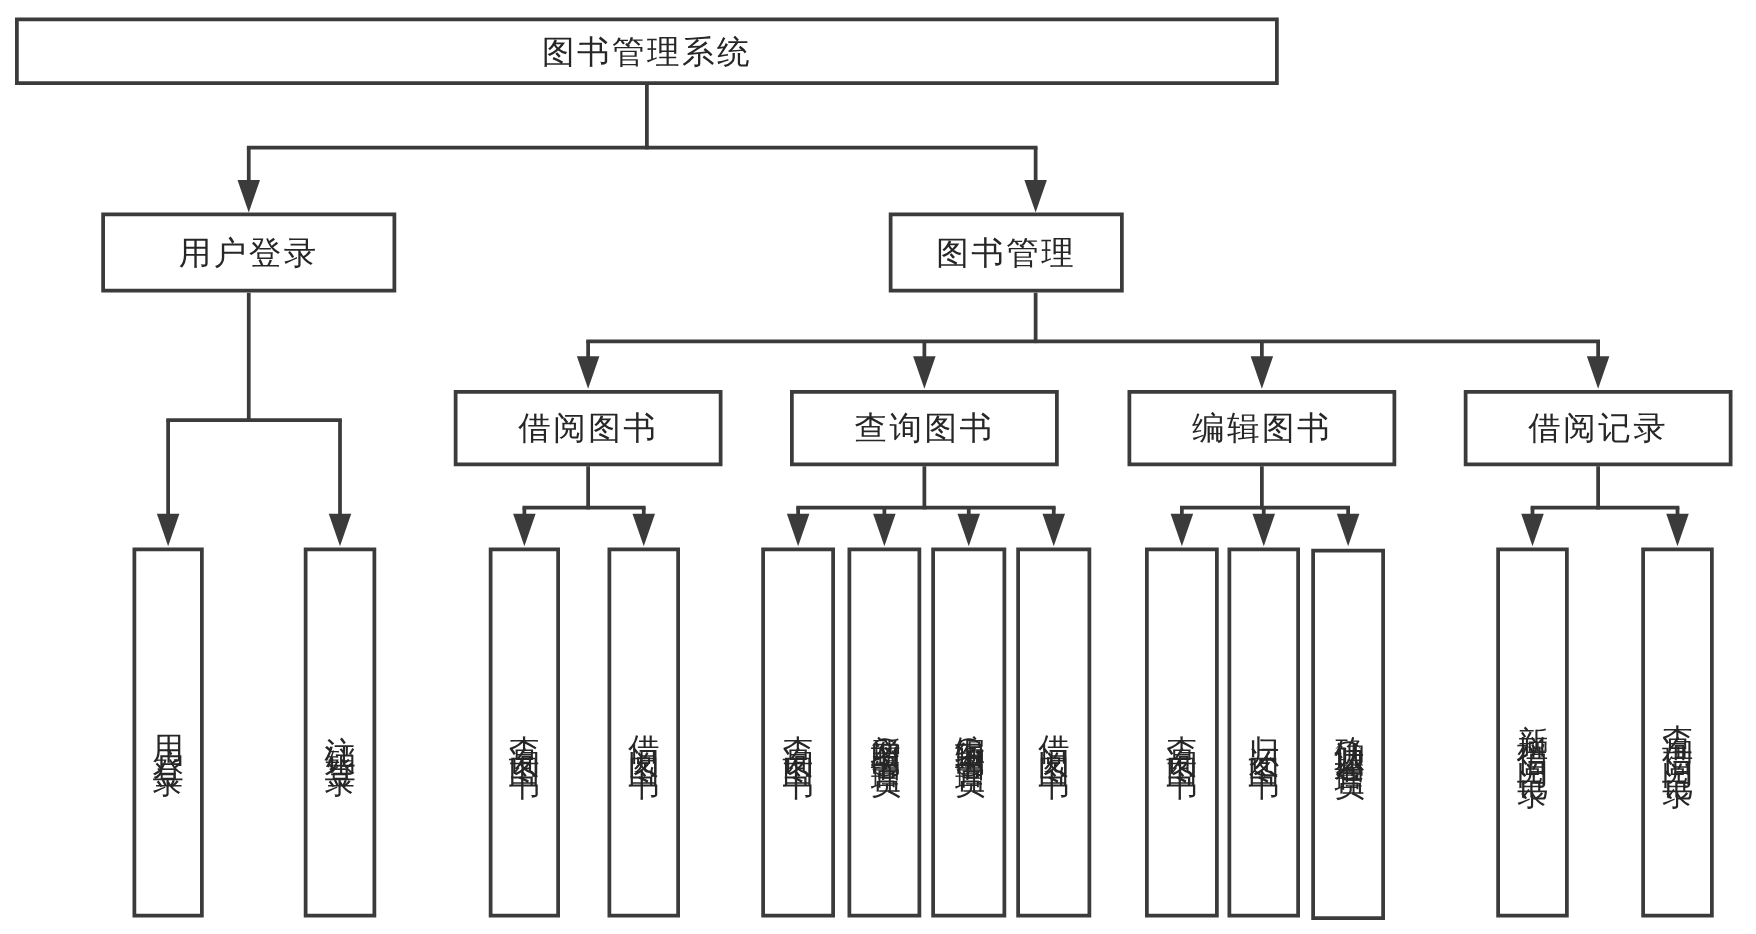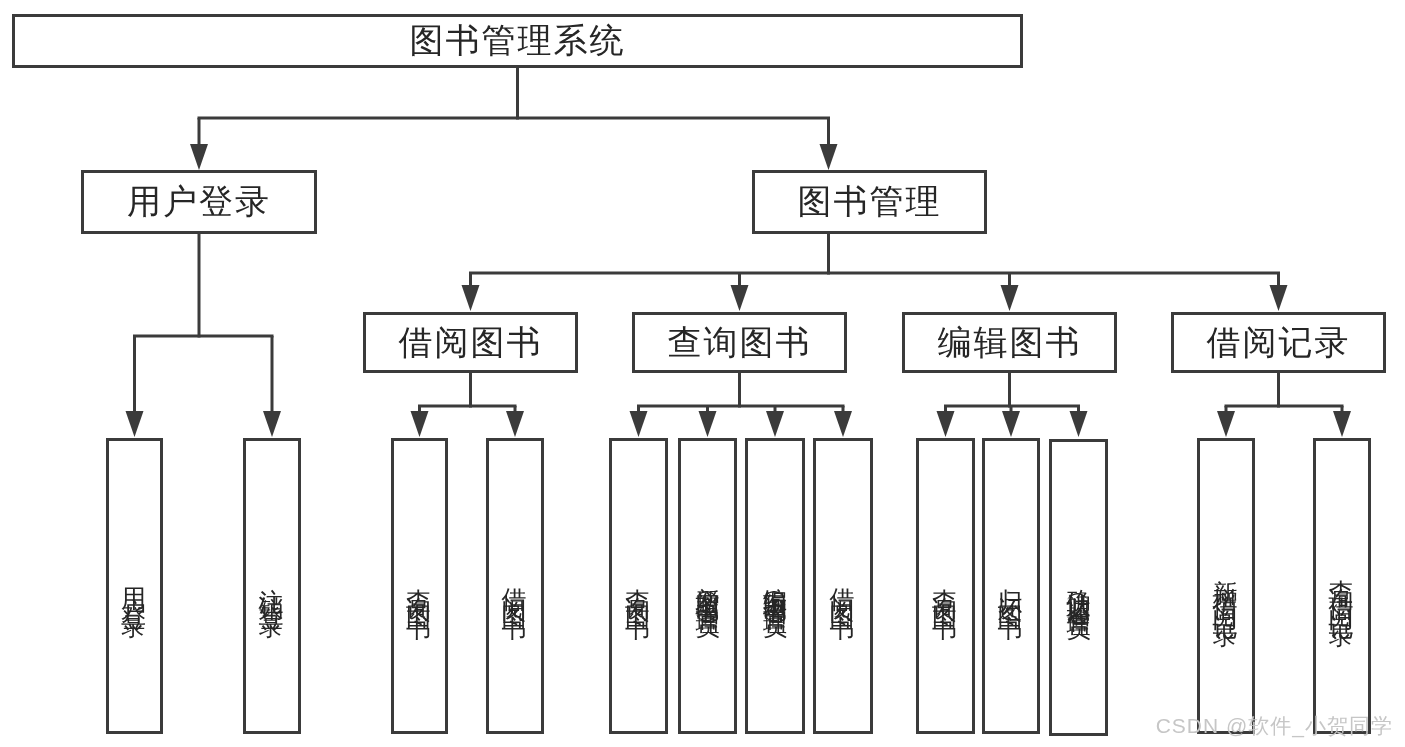--- a/index.html
+++ b/index.html
@@ -5,21 +5,21 @@
   html,body{margin:0;padding:0;background:#ffffff;}
   #canvas{
     position:relative;width:1405px;height:747px;background:#ffffff;overflow:hidden;
     font-family:"Liberation Sans","DejaVu Sans",sans-serif;color:#262626;
   }
   #connectors{position:absolute;left:0;top:0;width:1405px;height:747px;}
   .box{
     position:absolute;box-sizing:border-box;border:3px solid #3b3b3b;background:#ffffff;
     display:flex;align-items:center;justify-content:center;
   }
-  .hbox{font-size:34px;letter-spacing:2px;justify-content:center;}
+  .hbox{font-size:26px;letter-spacing:2px;justify-content:center;}
   .leaf{
     writing-mode:vertical-lr;text-orientation:mixed;
     font-size:25px;letter-spacing:9px;border-width:3px;
   }
   .leaf.long{letter-spacing:4px;font-size:24px;}
   #watermark{
     position:absolute;top:712px;right:12px;font-size:21px;color:#c6c6c6;
     letter-spacing:1px;white-space:nowrap;
   }
 </style>
@@ -94,21 +94,21 @@
     </g>
   </svg>
 
   <div class="box hbox" style="left:12px;top:14px;width:1011px;height:54px;">
     <span>图书管理系统</span>
   </div>
 
   <div class="box hbox" style="left:81px;top:170px;width:236px;height:64px;">
     <span>用户登录</span>
   </div>
-  <div class="box hbox" style="left:752px;top:170px;width:235px;height:64px;">
+  <div class="box hbox" style="left:711px;top:170px;width:188px;height:64px;">
     <span>图书管理</span>
   </div>
 
   <div class="box hbox" style="left:363px;top:312px;width:215px;height:61px;">
     <span>借阅图书</span>
   </div>
   <div class="box hbox" style="left:632px;top:312px;width:215px;height:61px;">
     <span>查询图书</span>
   </div>
   <div class="box hbox" style="left:902px;top:312px;width:215px;height:61px;">
@@ -129,15 +129,14 @@
   <div class="box leaf long" style="left:745px;top:438px;width:60px;height:296px;">编辑图书（管理员）</div>
   <div class="box leaf" style="left:813px;top:438px;width:60px;height:296px;">借阅图书</div>
 
   <div class="box leaf" style="left:916px;top:438px;width:59px;height:296px;">查询图书</div>
   <div class="box leaf" style="left:982px;top:438px;width:58px;height:296px;">归还图书</div>
   <div class="box leaf long" style="left:1049px;top:439px;width:59px;height:297px;">确认归还（管理员）</div>
 
   <div class="box leaf" style="left:1197px;top:438px;width:58px;height:296px;">新增借阅记录</div>
   <div class="box leaf" style="left:1313px;top:438px;width:58px;height:296px;">查询借阅记录</div>
 
-  <div id="watermark">CSDN @软件_小贺同学</div>
 
 </div>
 
 </body></html>

